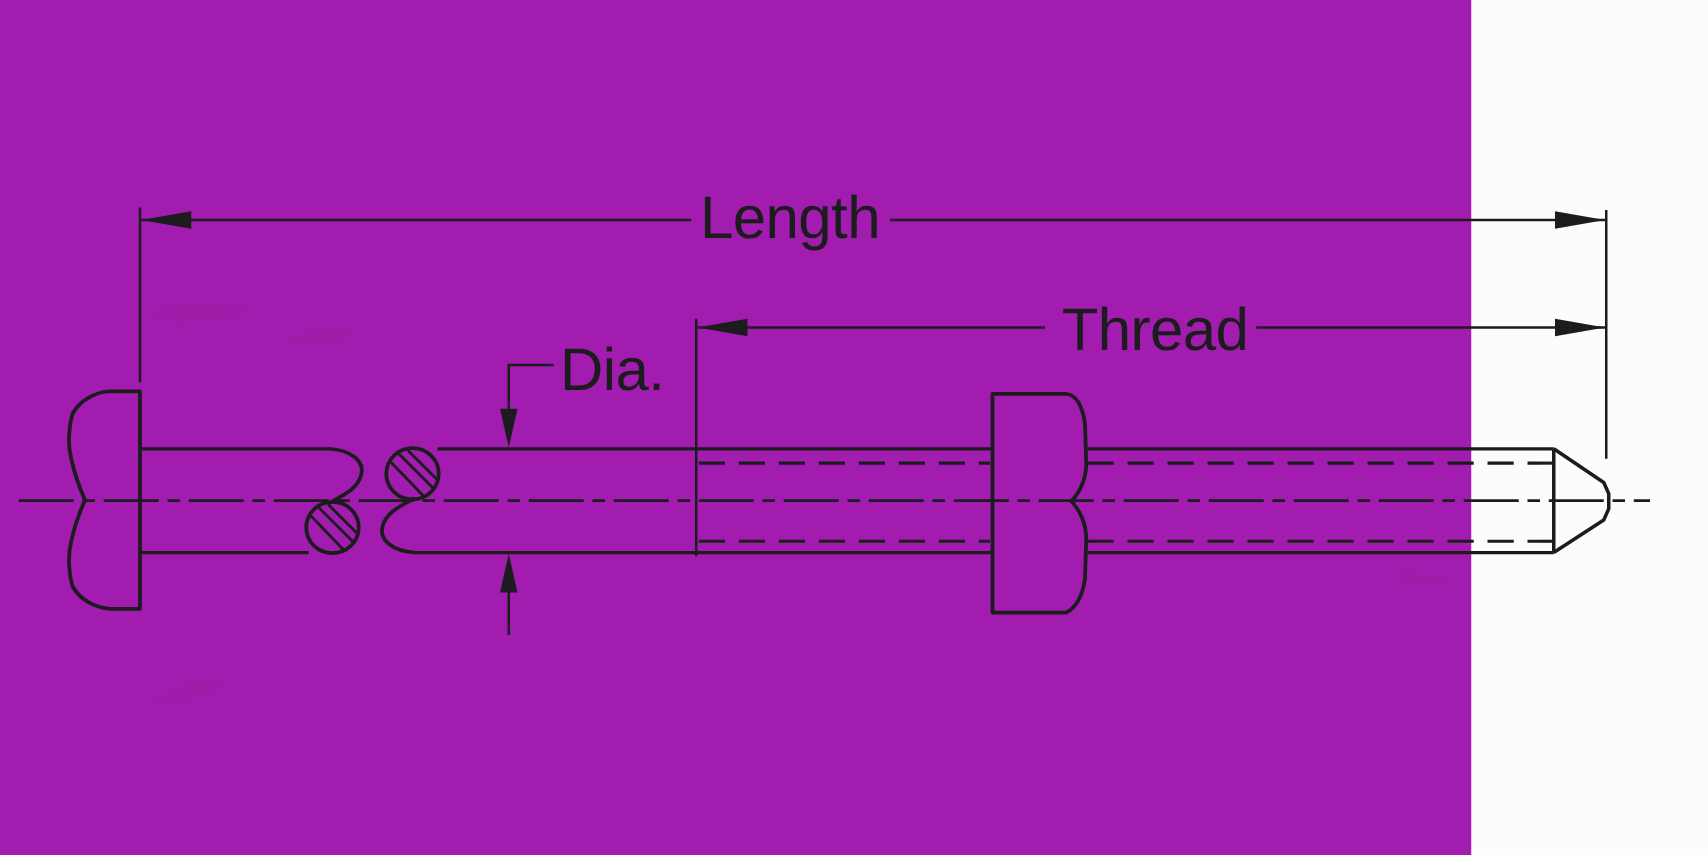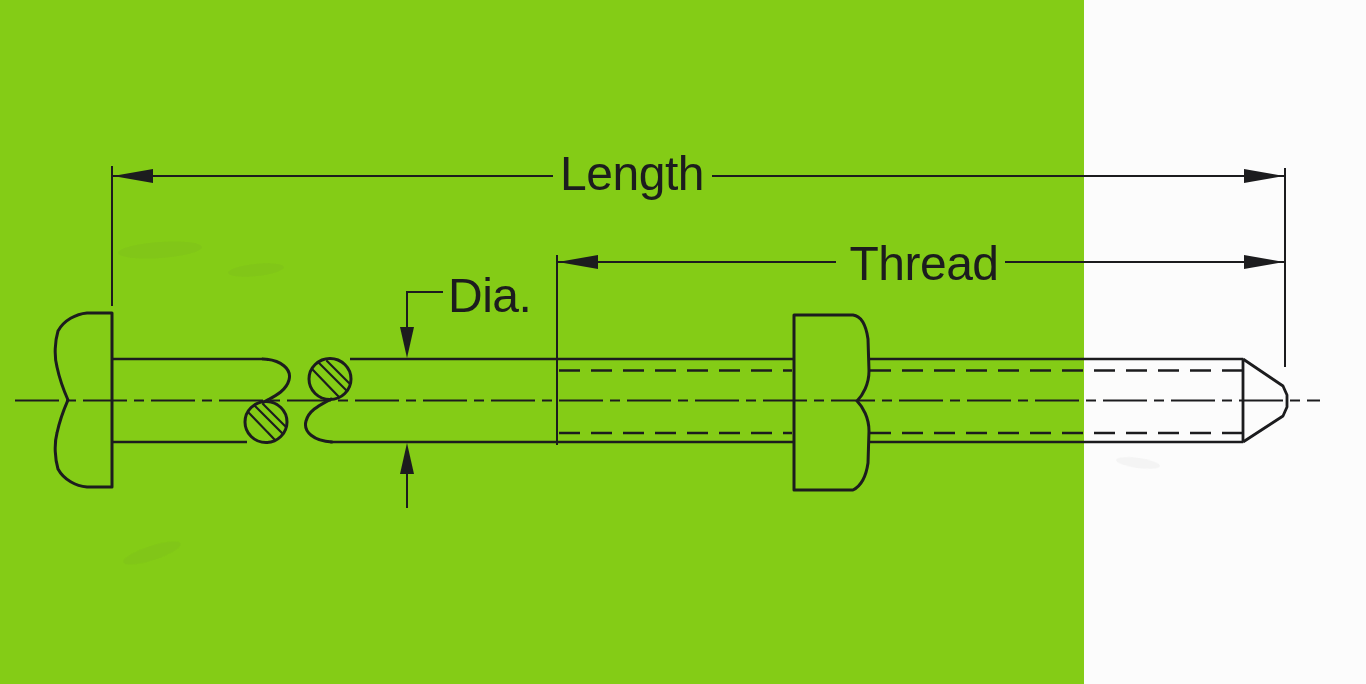--- a/index.html
+++ b/index.html
@@ -4,22 +4,22 @@
 <style>
   html, body { margin: 0; padding: 0; }
   body {
     width: 1366px; height: 684px;
     background: #fcfcfc;
     font-family: "Liberation Sans", sans-serif;
     overflow: hidden;
   }
   .page {
     position: relative;
-    width: 1084px; height: 684px;
-    background: #84cc16;
+    width: 1177px; height: 684px;
+    background: #a21caf;
   }
   svg { display: block; }
   .dim-text {
     font-family: "Liberation Sans", sans-serif;
     font-size: 48px;
     fill: #1c1c1e;
     letter-spacing: -0.5px;
   }
 </style>
 </head>

